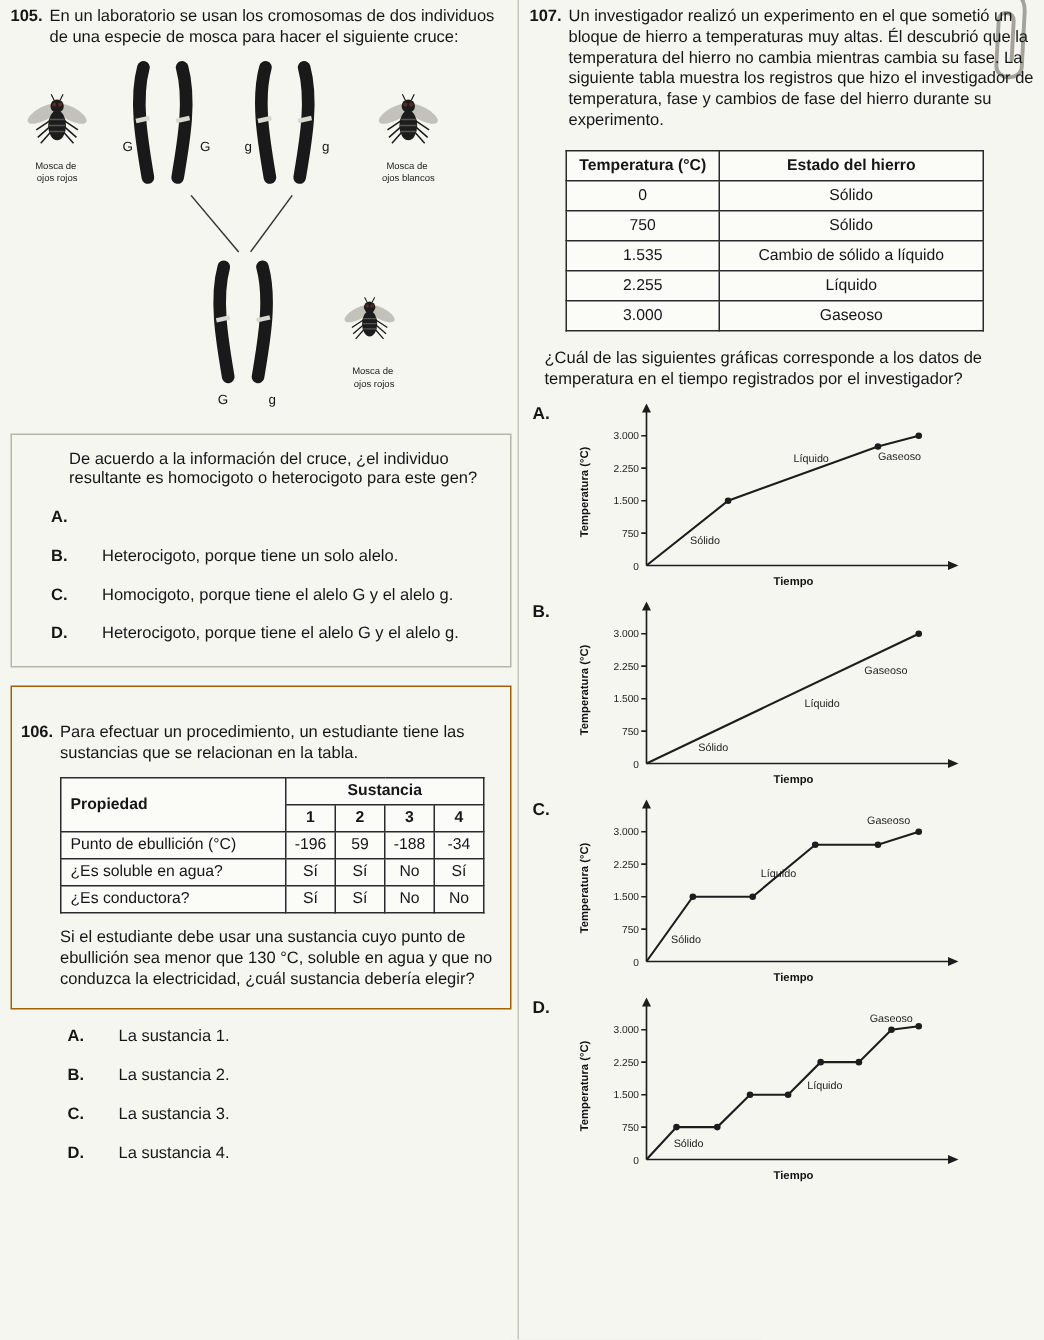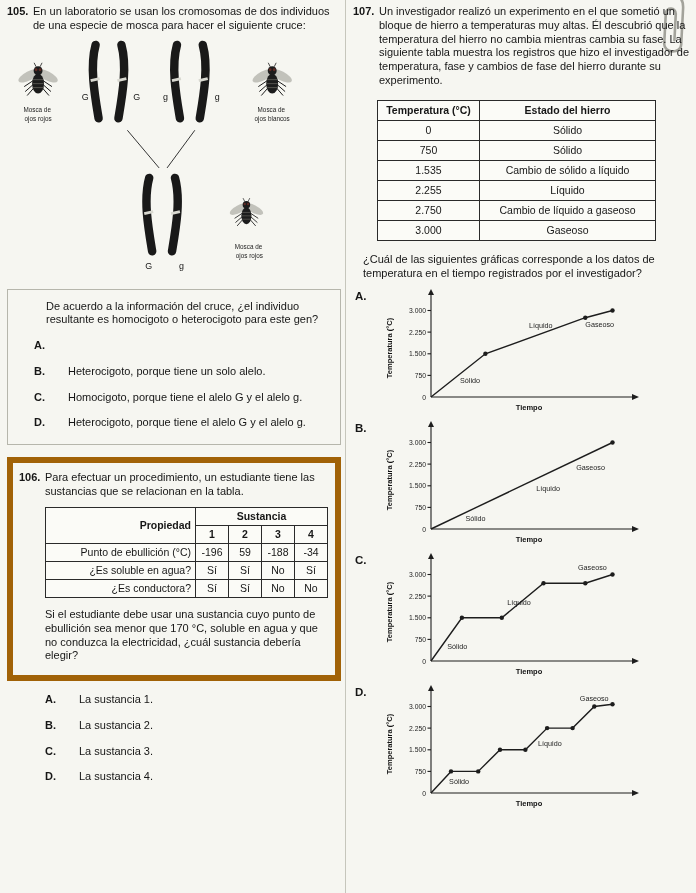--- a/index.html
+++ b/index.html
@@ -12,26 +12,26 @@
   .col.right{left:353px;width:336px}
   .q-head{display:flex;margin-bottom:2px}
   .qnum{font-weight:bold;flex:0 0 26px}
   .qtext{flex:1}
   .indent{margin-left:30px}
   .opt{display:flex;margin:12px 0 0 18px}
   .opt-letter{flex:0 0 34px;font-weight:bold}
   .opt-text{flex:1}
   .diagram{display:block;margin:4px 0 2px 0}
   .boxed{border:1px solid #b6b6ac;padding:10px 8px 14px 8px;margin:2px 0 12px 0}
-  .boxed2{border:6px solid #a16207;padding:8px 6px 12px 6px}
+  .boxed2{border:1px solid #a16207;padding:24px 6px 12px 6px}
   .q106-opts{margin-left:20px;padding-bottom:6px}
   table.tbl{border-collapse:collapse;font-size:10.5px;background:#fbfbf7}
   .tbl th,.tbl td{border:1px solid #2a2a2a;padding:2px 4px;text-align:center}
   .tbl th{font-weight:bold}
-  .tbl .lbl{text-align:right;padding-left:6px}
+  .tbl .lbl{text-align:left;padding-left:6px}
   .tbl-q106{margin:8px 0 10px 26px}
   .tbl-q106 .lbl{width:150px}
   .tbl-q106 td,.tbl-q106 th{min-width:33px}
   .tbl-q107{margin:12px 0 12px 24px}
   .tbl-q107 th,.tbl-q107 td{padding:3px 6px}
   .tbl-q107 td:first-child,.tbl-q107 th:first-child{width:102px}
   .tbl-q107 td:last-child,.tbl-q107 th:last-child{width:176px}
   .chart-row{display:flex;margin:8px 0 6px 2px}
   .chart-letter{flex:0 0 28px;font-weight:bold;font-size:11.5px}
   .chart{width:258px;height:124px}
@@ -191,21 +191,21 @@
             <tr>
               <td class="lbl">¿Es conductora?</td>
               <td>Sí</td>
               <td>Sí</td>
               <td>No</td>
               <td>No</td>
             </tr>
           </tbody>
         </table>
 
-        <p class="qtext" style="margin-left:26px">Si el estudiante debe usar una sustancia cuyo punto de ebullición sea menor que 170 °C, soluble en agua y que no conduzca la electricidad, ¿cuál sustancia debería elegir?</p>
+        <p class="qtext" style="margin-left:26px">Si el estudiante debe usar una sustancia cuyo punto de ebullición sea menor que 130 °C, soluble en agua y que no conduzca la electricidad, ¿cuál sustancia debería elegir?</p>
       </div>
 
       <div class="q106-opts">
         <div class="opt">
           <span class="opt-letter">A.</span>
           <span class="opt-text">La sustancia 1.</span>
         </div>
         <div class="opt">
           <span class="opt-letter">B.</span>
           <span class="opt-text">La sustancia 2.</span>
@@ -244,24 +244,20 @@
             <td>750</td>
             <td>Sólido</td>
           </tr>
           <tr>
             <td>1.535</td>
             <td>Cambio de sólido a líquido</td>
           </tr>
           <tr>
             <td>2.255</td>
             <td>Líquido</td>
-          </tr>
-          <tr>
-            <td>2.750</td>
-            <td>Cambio de líquido a gaseoso</td>
           </tr>
           <tr>
             <td>3.000</td>
             <td>Gaseoso</td>
           </tr>
         </tbody>
       </table>
 
       <p class="qtext" style="margin-left:10px">¿Cuál de las siguientes gráficas corresponde a los datos de temperatura en el tiempo registrados por el investigador?</p>
 

